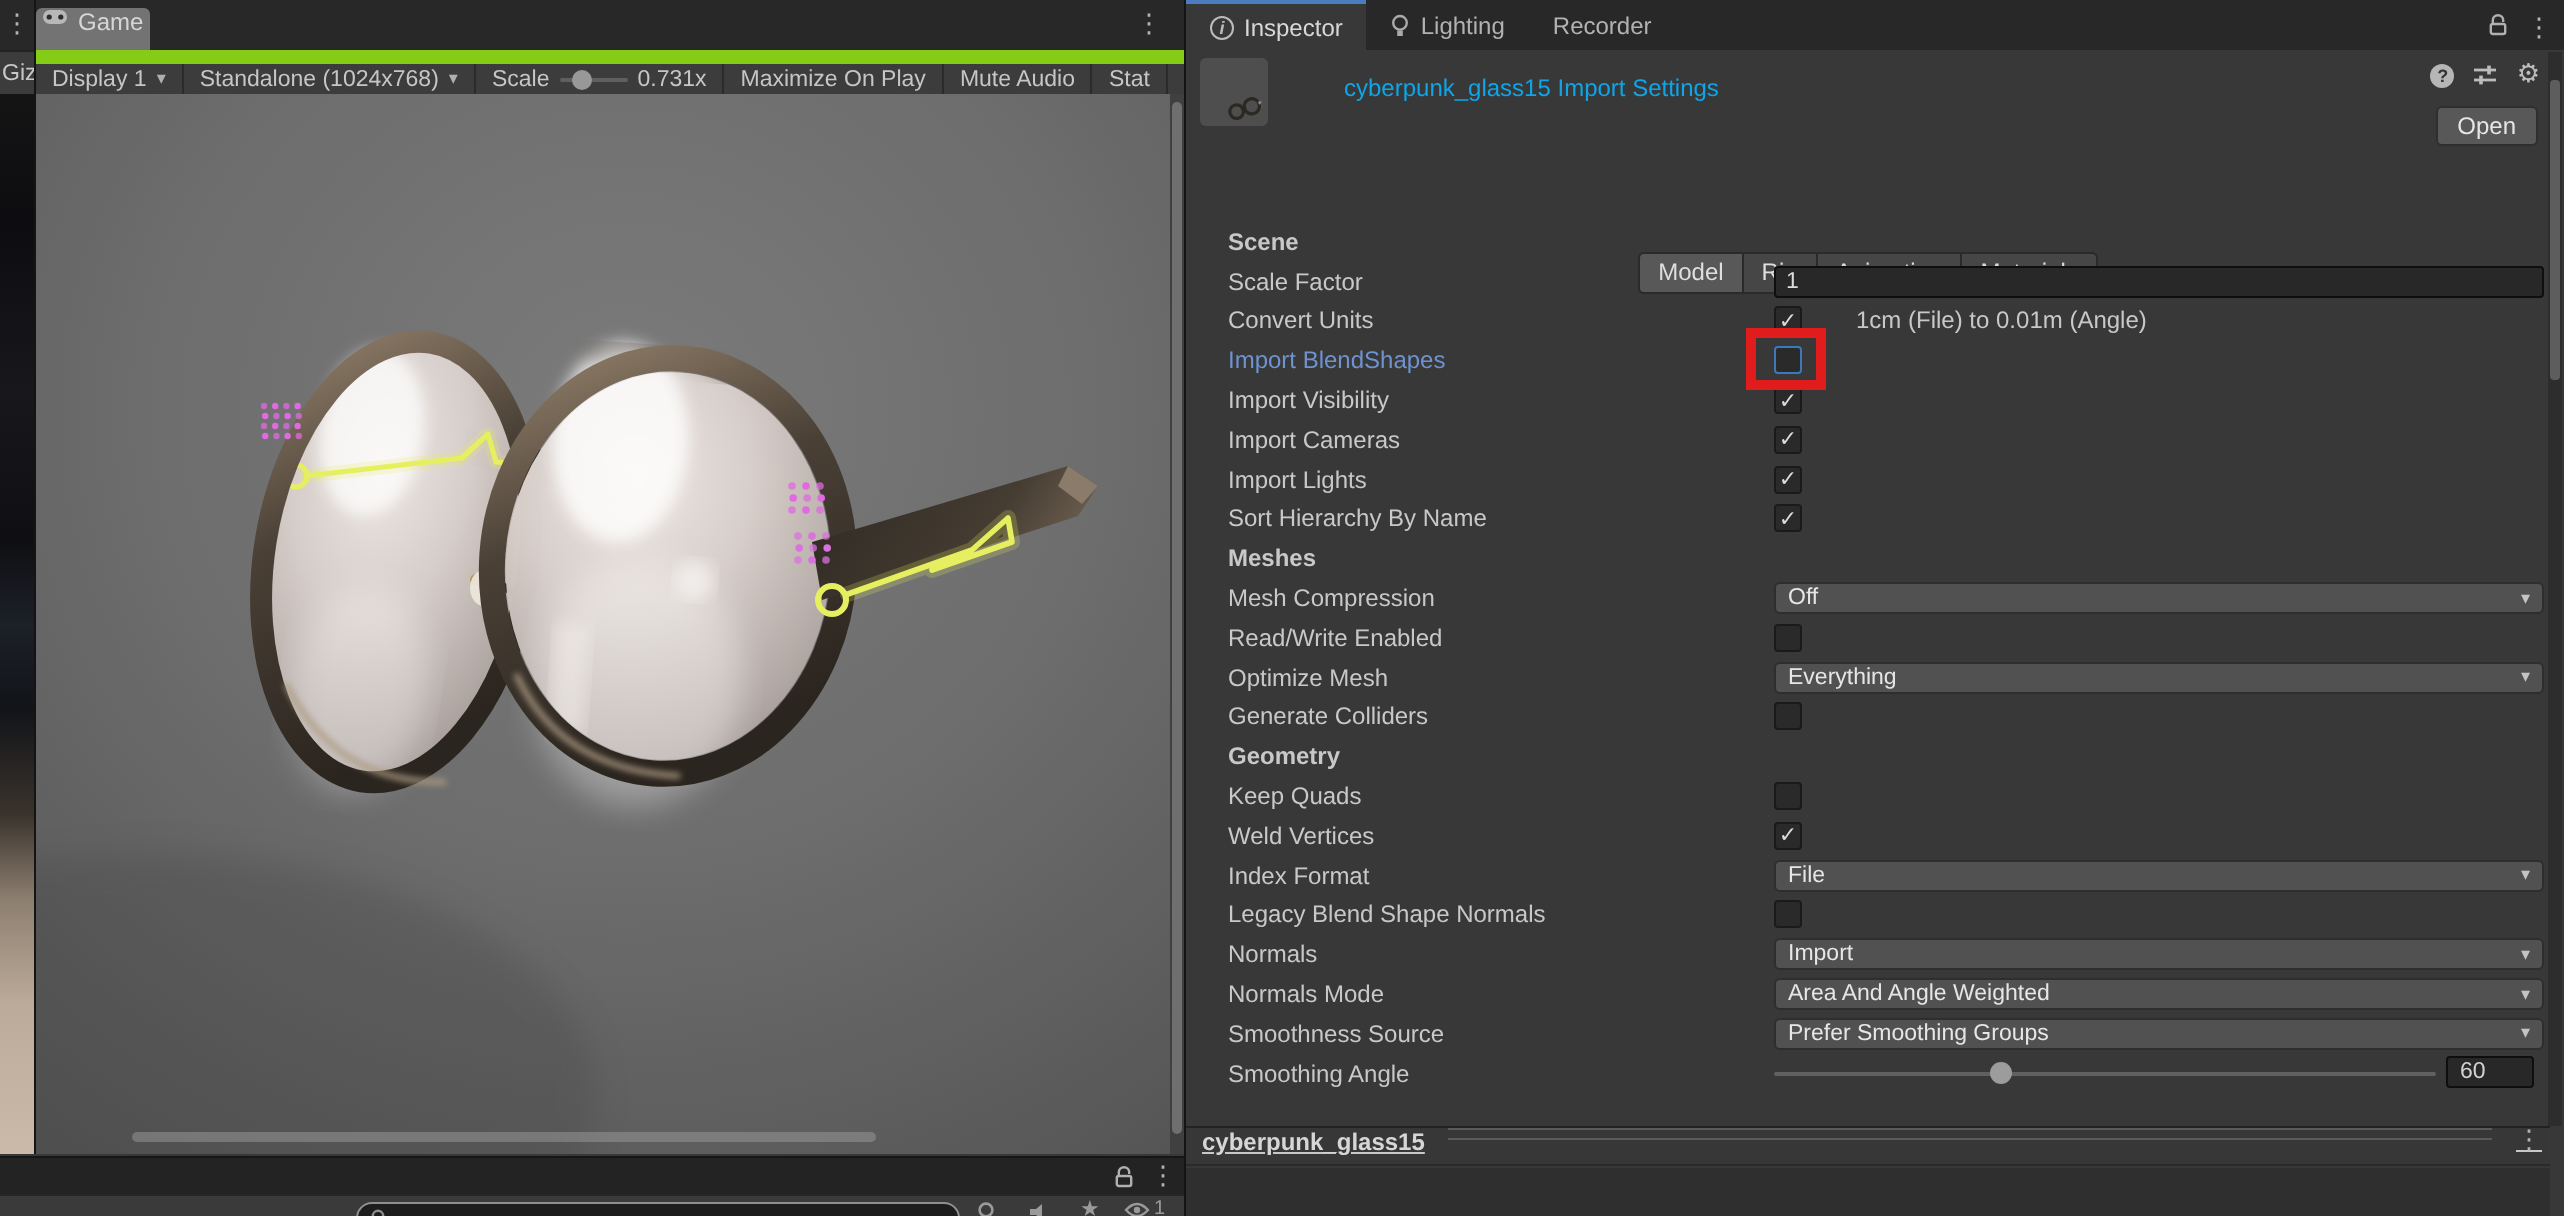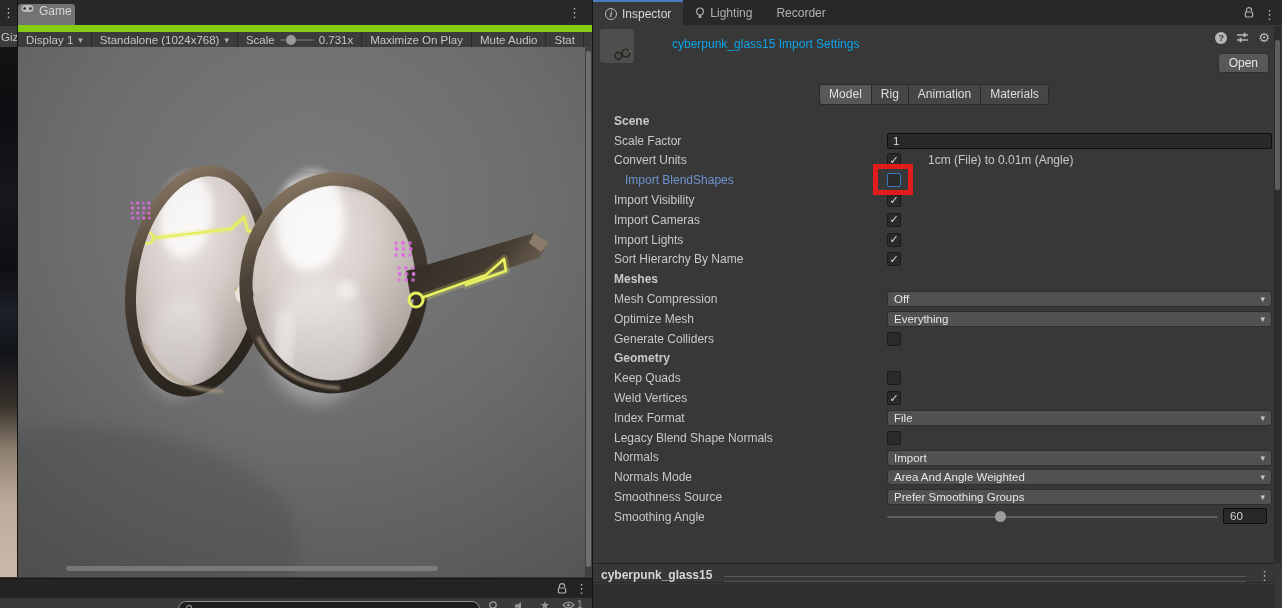--- a/index.html
+++ b/index.html
@@ -49,39 +49,39 @@
   .insp-tabbar .corner { position:absolute; right:6px; top:6px; display:flex; gap:8px; align-items:center; }
   .circle-i { display:inline-flex; width:12px; height:12px; border:1px solid #bcbcbc; border-radius:50%; color:#bcbcbc; font-size:9px; align-items:center; justify-content:center; font-style:italic; font-weight:bold; }
   .insp-header { position:relative; height:58px; }
   .thumb { position:absolute; left:7px; top:4px; width:34px; height:34px; background:#4e4e4e; border-radius:3px; display:flex; align-items:flex-end; justify-content:flex-end; overflow:hidden; }
   .insp-title { position:absolute; left:47px; top:12px; font-size:12px; color:#0ea5e9;margin-left:32px; }
   .hdr-icons { position:absolute; right:12px; top:6px; display:flex; gap:9px; align-items:center; }
   .help-ic { display:inline-flex; width:12px; height:12px; background:#b6b6b6; color:#333; border-radius:50%; font-size:9px; font-weight:bold; align-items:center; justify-content:center; }
   .gear { font-family:"DejaVu Sans",sans-serif; font-size:13px; color:#bcbcbc; line-height:1; }
   .open-btn { position:absolute; right:13px; top:28px; padding:2px 10px; background:#585858; border:1px solid #2f2f2f; border-radius:3px; color:#e6e6e6; font-size:12px; cursor:pointer; }
   .mode-tabs { position:absolute; top:84px; left:0; width:682px; display:flex; justify-content:center; }
-  .mode-tab { padding:2px 9px 3px; background:#464646; border:1px solid #2a2a2a; border-right-width:0; color:#dedede; font-size:12px; cursor:pointer; }
+  .mode-tab { padding:2px 9px 3px; background:#464646; border:1px solid #2a2a2a; border-right-width:0; color:#dedede; font-size:12px; cursor:pointer;margin-top:42px; }
   .mode-tab:first-child { border-radius:3px 0 0 3px; }
   .mode-tab:last-child { border-radius:0 3px 3px 0; border-right-width:1px; }
   .mode-tab.active { background:#585858; }
   .rows { position:absolute; top:111px; left:0; width:682px; height:452px; overflow:hidden; }
   .row { position:relative; height:19.8px; }
   .row-label { position:absolute; left:21px; top:50%; transform:translateY(-50%); color:#c8c8c8; white-space:nowrap; }
   .row-label.bold { font-weight:bold; }
   .checkbox { position:absolute; left:294px; top:50%; transform:translateY(-50%); width:14px; height:14px; background:#2a2a2a; border:1px solid #1a1a1a; border-radius:2px; display:flex; align-items:center; justify-content:center; font-size:11px; color:#dcdcdc; cursor:pointer; font-family:"DejaVu Sans",sans-serif; line-height:1; }
   .checkbox.focused { border-color:#3a79bb; }
   .suffix { position:absolute; left:335px; top:50%; transform:translateY(-50%); color:#c8c8c8; white-space:nowrap; }
   .txtfield { position:absolute; left:294px; top:2px; width:385px; height:16px; background:#282828; border:1px solid #0e0e0e; border-radius:2px; color:#dcdcdc; font-size:11.5px; line-height:14px; padding:0 5px; cursor:text; }
   .dropdown { position:absolute; left:294px; top:2px; width:385px; height:16px; background:#515151; border:1px solid #2e2e2e; border-radius:3px; color:#e6e6e6; font-size:11.5px; display:flex; align-items:center; justify-content:space-between; padding:0 6px; cursor:pointer; }
   .dropdown .dd-arrow { font-size:9px; color:#c4c4c4; }
   .red-box { position:absolute; left:280px; top:-6px; width:40px; height:31px; border:5px solid #e11c1c; z-index:6; pointer-events:none; }
   .sl-track { position:absolute; left:294px; top:9px; width:331px; height:2px; background:#606060; border-radius:1px; cursor:pointer; }
   .sl-knob { position:absolute; left:401px; top:4px; width:11px; height:11px; border-radius:50%; background:#9c9c9c; cursor:pointer; }
   .sl-value { position:absolute; left:630px; top:1px; width:44px; height:16px; background:#282828; border:1px solid #0e0e0e; border-radius:2px; color:#d2d2d2; font-size:11.5px; line-height:14px; padding:0 6px; cursor:text; }
-  .preview-header { position:absolute; top:563px; left:0; width:682px; height:20px; background:#373737; border-top:1px solid #222222; border-bottom:1px solid #2a2a2a; display:flex; align-items:flex-end; }
+  .preview-header { position:absolute; top:563px; left:0; width:682px; height:20px; background:#373737; border-top:1px solid #222222; border-bottom:1px solid #2a2a2a; display:flex; align-items:flex-start;text-decoration:underline; }
   .preview-title { margin-left:8px; font-weight:bold; color:#d6d6d6; }
   .drag-lines { flex:1; margin:0 12px; height:6px; border-top:1px solid #5a5a5a; border-bottom:1px solid #5a5a5a; }
   .preview-header .vdots { margin-right:4px; }
   .preview-body { position:absolute; top:584px; left:0; width:682px; height:24px; background:#2f2f2f; }
   .insp-scrollbar { position:absolute; top:26px; right:1px; width:7px; height:537px; background:#2d2d2d; }
   .insp-scrollbar .sthumb { position:absolute; top:14px; left:1px; width:5px; height:150px; background:#5d5d5d; border-radius:2px; }
 </style>
 </head>
 <body>
 
@@ -363,21 +363,21 @@
         <div class="row">
           <span class="row-label">Scale Factor</span>
           <div class="txtfield">1</div>
         </div>
         <div class="row">
           <span class="row-label">Convert Units</span>
           <div class="checkbox">✓</div>
           <span class="suffix">1cm (File) to 0.01m (Angle)</span>
         </div>
         <div class="row">
-          <span class="row-label" style="color: rgb(110, 147, 207); margin-left: 11px;">Import BlendShapes</span>
+          <span class="row-label" style="color: rgb(110, 147, 207);">Import BlendShapes</span>
           <div class="checkbox focused"></div>
           <div class="red-box" style="border-color: rgb(225, 28, 28);"></div>
         </div>
         <div class="row">
           <span class="row-label">Import Visibility</span>
           <div class="checkbox">✓</div>
         </div>
         <div class="row">
           <span class="row-label">Import Cameras</span>
           <div class="checkbox">✓</div>
@@ -392,20 +392,24 @@
         </div>
         <div class="row">
           <span class="row-label bold">Meshes</span>
         </div>
         <div class="row">
           <span class="row-label">Mesh Compression</span>
           <div class="dropdown">
             <span>Off</span>
             <span class="dd-arrow">▾</span>
           </div>
+        </div>
+        <div class="row">
+          <span class="row-label">Read/Write Enabled</span>
+          <div class="checkbox"></div>
         </div>
         <div class="row">
           <span class="row-label">Optimize Mesh</span>
           <div class="dropdown">
             <span>Everything</span>
             <span class="dd-arrow">▾</span>
           </div>
         </div>
         <div class="row">
           <span class="row-label">Generate Colliders</span>

